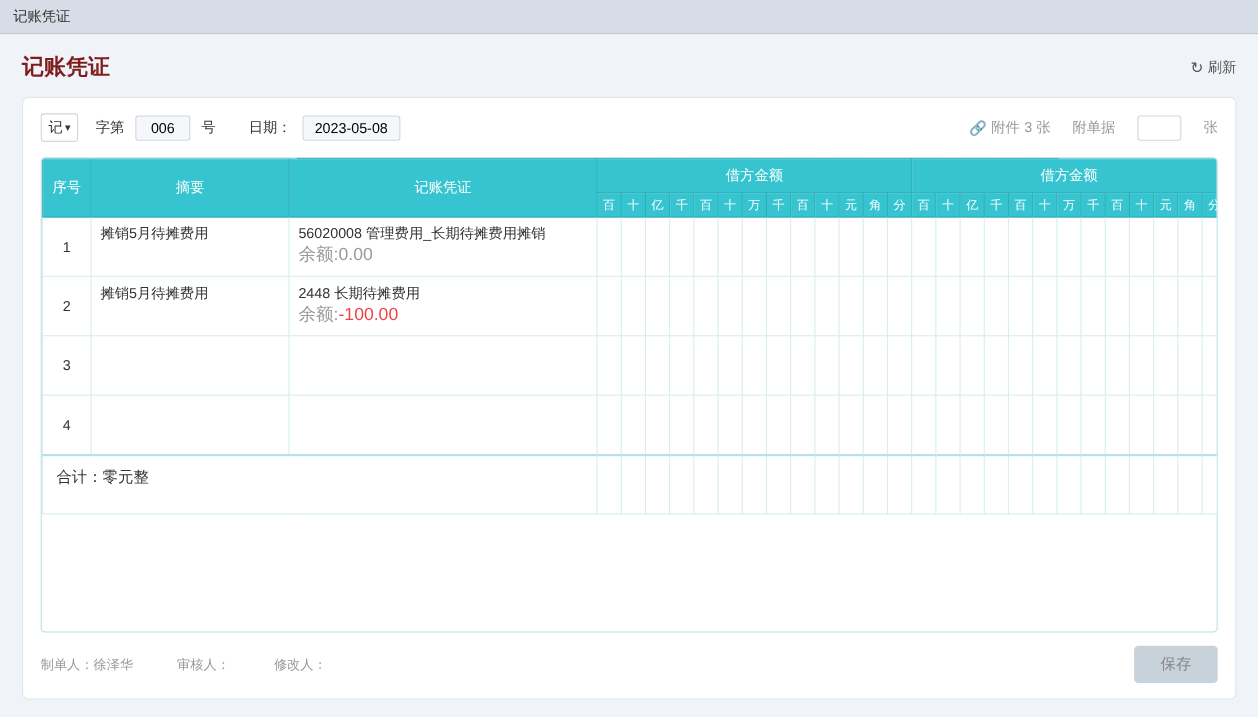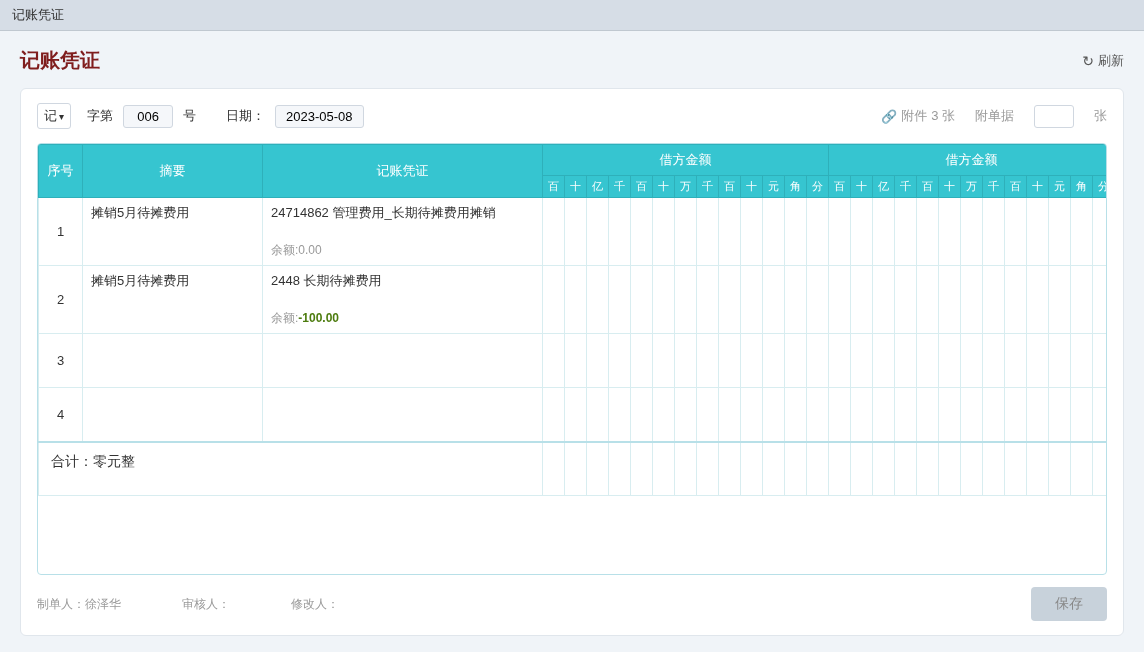--- a/index.html
+++ b/index.html
@@ -194,27 +194,26 @@
     }
     td.account-cell {
       padding: 6px 8px;
       vertical-align: top;
     }
     .account-name {
       color: #333;
       font-size: 13px;
     }
     .balance-hint {
-      font-size: 12px;
+      font-size: 16px;
       color: #999;
-      margin-top: 20px;
+      margin-top: 0;
     }
     .balance-negative {
-      color: #4d7c0f;
-      font-weight: bold;
+      color: #ef4444;
     }
     td.amount-cell {
       padding: 0;
     }
     tbody tr {
       height: 54px;
     }
     .footer-row td {
       border-top: 2px solid #b8e0e8;
       padding: 10px 10px;
@@ -227,21 +226,21 @@
     }
     .card-footer {
       margin-top: 12px;
       display: flex;
       align-items: center;
       justify-content: space-between;
       flex-shrink: 0;
     }
     .footer-info {
       display: flex;
-      gap: 61px;
+      gap: 40px;
       color: #999;
       font-size: 12px;
     }
     .save-btn {
       background: #c8d2db;
       color: #888;
       border: none;
       border-radius: 4px;
       padding: 8px 24px;
       font-size: 14px;
@@ -364,21 +363,21 @@
               <th class="digit-cell">元</th>
               <th class="digit-cell">角</th>
               <th class="digit-cell">分</th>
             </tr>
           </thead>
           <tbody id="table-body">
           <tr>
                 <td class="seq-cell">1</td>
                 <td class="summary-cell">摊销5月待摊费用</td>
                 <td class="account-cell">
-                  <div class="account-name">24714862 管理费用_长期待摊费用摊销</div>
+                  <div class="account-name">56020008 管理费用_长期待摊费用摊销</div>
                   <div class="balance-hint">余额:0.00</div>
                 </td>
                 <td class="amount-cell digit-cell" style="border-right: 1px solid rgb(216, 237, 240);"></td>
                 <td class="amount-cell digit-cell" style="border-right: 1px solid rgb(216, 237, 240);"></td>
                 <td class="amount-cell digit-cell" style="border-right: 1px solid rgb(216, 237, 240);"></td>
                 <td class="amount-cell digit-cell" style="border-right: 1px solid rgb(216, 237, 240);"></td>
                 <td class="amount-cell digit-cell" style="border-right: 1px solid rgb(216, 237, 240);"></td>
                 <td class="amount-cell digit-cell" style="border-right: 1px solid rgb(216, 237, 240);"></td>
                 <td class="amount-cell digit-cell" style="border-right: 1px solid rgb(216, 237, 240);"></td>
                 <td class="amount-cell digit-cell" style="border-right: 1px solid rgb(216, 237, 240);"></td>

